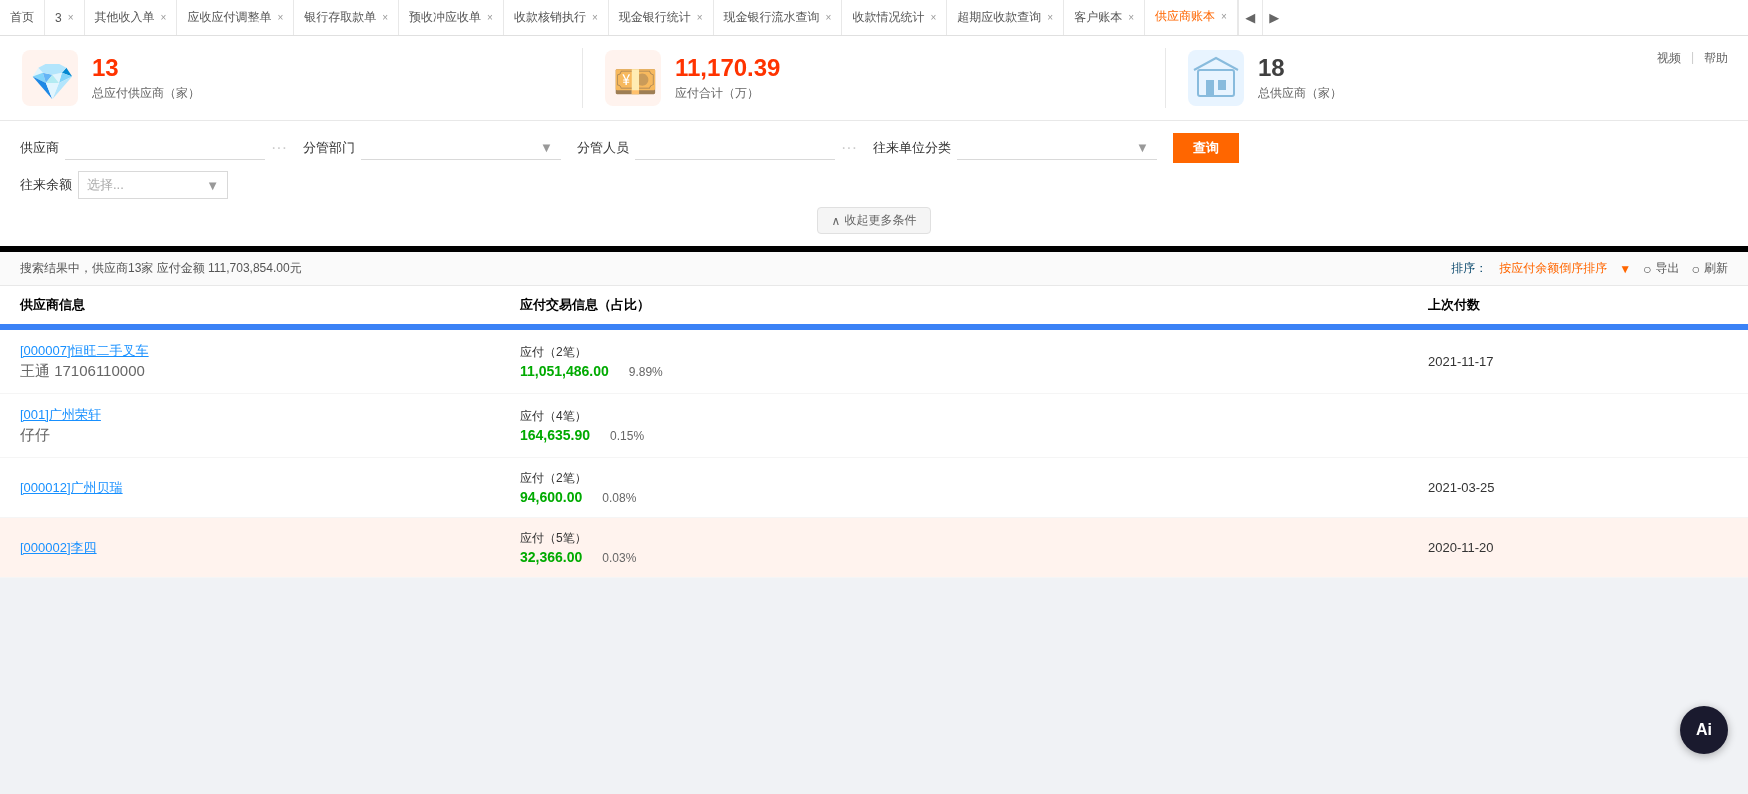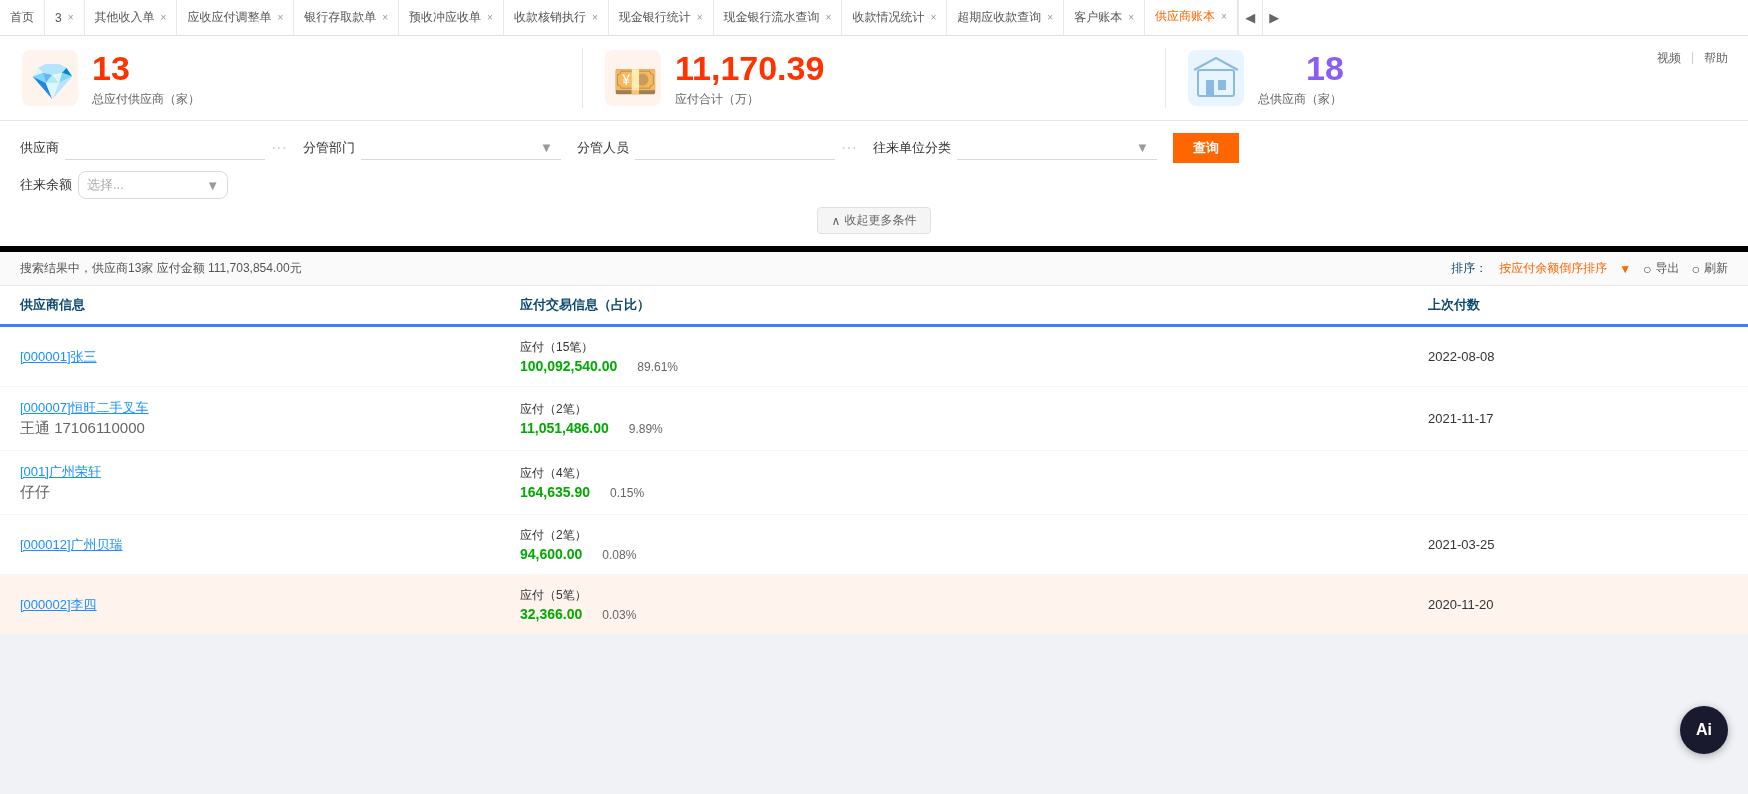--- a/index.html
+++ b/index.html
@@ -19,21 +19,21 @@
     .nav-tab .close-btn { margin-left: 6px; color: #999; font-size: 10px; cursor: pointer; }
     .nav-arrow { width: 24px; height: 36px; display: flex; align-items: center; justify-content: center; cursor: pointer; border-left: 1px solid #e8e8e8; color: #666; }
 
     
     .summary-bar {
       display: flex; align-items: center; background: #fff;
       padding: 12px 20px; border-bottom: 1px solid #e8e8e8; position: relative;
     }
     .summary-card { display: flex; align-items: center; flex: 1; }
     .summary-icon { width: 60px; height: 60px; display: flex; align-items: center; justify-content: center; font-size: 36px; margin-right: 12px; }
-    .summary-content .big-number { font-size: 34px; font-weight: bold; color: #ff3300; line-height: 1.2; }
+    .summary-content .big-number { font-size: 24px; font-weight: bold; color: #ff3300; line-height: 1.2; }
     .summary-content .label { font-size: 12px; color: #666; margin-top: 2px; }
     .summary-divider { width: 1px; height: 60px; background: #e8e8e8; margin: 0 20px; }
     .top-right-links { position: absolute; right: 20px; top: 14px; font-size: 12px; color: #666; display: flex; gap: 10px; }
     .top-right-links span { cursor: pointer; color: #666; }
 
     
     .filter-area {
       background: #fff; padding: 12px 20px; border-bottom: 6px solid #000000;
     }
     .filter-row { display: flex; align-items: center; gap: 16px; margin-bottom: 8px; }
@@ -70,22 +70,22 @@
     .result-bar-right { display: flex; align-items: center; gap: 12px; }
     .sort-label { color: #0c4a6e; }
     .sort-select { color: #ff6600; cursor: pointer; font-size: 12px; }
     .action-btn { display: flex; align-items: center; gap: 4px; cursor: pointer; color: #555; font-size: 12px; }
     .action-btn .icon { font-size: 14px; }
 
     
     .table-area { background: #fff; margin: 0; }
     .table-header {
       display: grid; grid-template-columns: 500px 1fr 300px;
-      padding: 10px 20px; background: #fff; border-bottom: 3px solid #3b82f6;
-      font-size: 13px; font-weight: bold; color: #0c4a6e;
+      padding: 10px 20px; background: #fff; border-bottom: 6px solid #3b82f6;
+      font-size: 13px; font-weight: bold; color: #000000;
     }
     .table-row {
       display: grid; grid-template-columns: 500px 1fr 300px;
       padding: 12px 20px; border-bottom: 1px solid #f5f5f5;
       align-items: center;
     }
     .table-row.highlighted { background: #fff3ee; }
     .cell-supplier { }
     .supplier-link { color: #1890ff; text-decoration: underline; cursor: pointer; font-size: 13px; }
     .supplier-sub { font-size: 15px; color: #666; margin-top: 2px; }
@@ -190,21 +190,21 @@
     <div class="summary-icon">
       <svg width="56" height="56" viewBox="0 0 56 56" fill="none">
         <rect width="56" height="56" rx="8" fill="#e8f4ff"></rect>
         <rect x="10" y="20" width="36" height="26" rx="2" stroke="#88bbdd" stroke-width="2" fill="none"></rect>
         <rect x="18" y="30" width="8" height="16" fill="#88bbdd"></rect>
         <rect x="30" y="30" width="8" height="10" fill="#88bbdd"></rect>
         <path d="M6 20 L28 8 L50 20" stroke="#88bbdd" stroke-width="2" fill="none"></path>
       </svg>
     </div>
     <div class="summary-content">
-      <div class="big-number" style="color:#8b5cf6;margin-left:48px;">18</div>
+      <div class="big-number" style="color:#404040;">18</div>
       <div class="label">总供应商（家）</div>
     </div>
   </div>
 
   <div class="top-right-links">
     <span style="color:#666;">视频</span>
     <span style="color:#ccc;">|</span>
     <span style="color:#666;">帮助</span>
   </div>
 </div>
@@ -233,21 +233,21 @@
       <div class="filter-select" style="width:200px; display:inline-flex; border-bottom:1px solid #d9d9d9; padding:4px 8px;">
         <span style="flex:1;"></span>
         <span style="color:#999;">▼</span>
       </div>
     </div>
     <button class="btn-search">查询</button>
   </div>
   <div class="filter-row">
     <div class="filter-item">
       <span class="filter-label">往来余额</span>
-      <div class="filter-select" style="width:150px; display:inline-flex; border: 1px solid #d9d9d9; border-radius:8px; padding:4px 8px;">
+      <div class="filter-select" style="width:150px; display:inline-flex; border: 1px solid #d9d9d9; border-radius:0; padding:4px 8px;">
         <span style="flex:1; color:#aaa;">选择...</span>
         <span style="color:#999;">▼</span>
       </div>
     </div>
   </div>
   <div style="display:flex; justify-content:center; margin-top:4px;">
     <div class="collapse-btn">
       <span style="margin-right:4px;">∧</span>
       <span>收起更多条件</span>
     </div>
@@ -271,33 +271,20 @@
   </div>
 </div>
 
 <div class="table-area">
   <div class="table-header">
     <div>供应商信息</div>
     <div>应付交易信息（占比）</div>
     <div>上次付数</div>
   </div>
 
-  <div class="table-row">
-    <div class="cell-supplier">
-      <div><span class="supplier-link">[000001]张三</span></div>
-    </div>
-    <div class="cell-transaction">
-      <div class="trans-label">应付（15笔）</div>
-      <div class="trans-row">
-        <span class="trans-amount">100,092,540.00</span>
-        <span class="trans-percent">89.61%</span>
-      </div>
-    </div>
-    <div class="cell-last-pay">2022-08-08</div>
-  </div>
 
   <div class="table-row">
     <div class="cell-supplier">
       <div><span class="supplier-link">[000007]恒旺二手叉车</span></div>
       <div class="supplier-sub">王通  17106110000</div>
     </div>
     <div class="cell-transaction">
       <div class="trans-label">应付（2笔）</div>
       <div class="trans-row">
         <span class="trans-amount">11,051,486.00</span>

